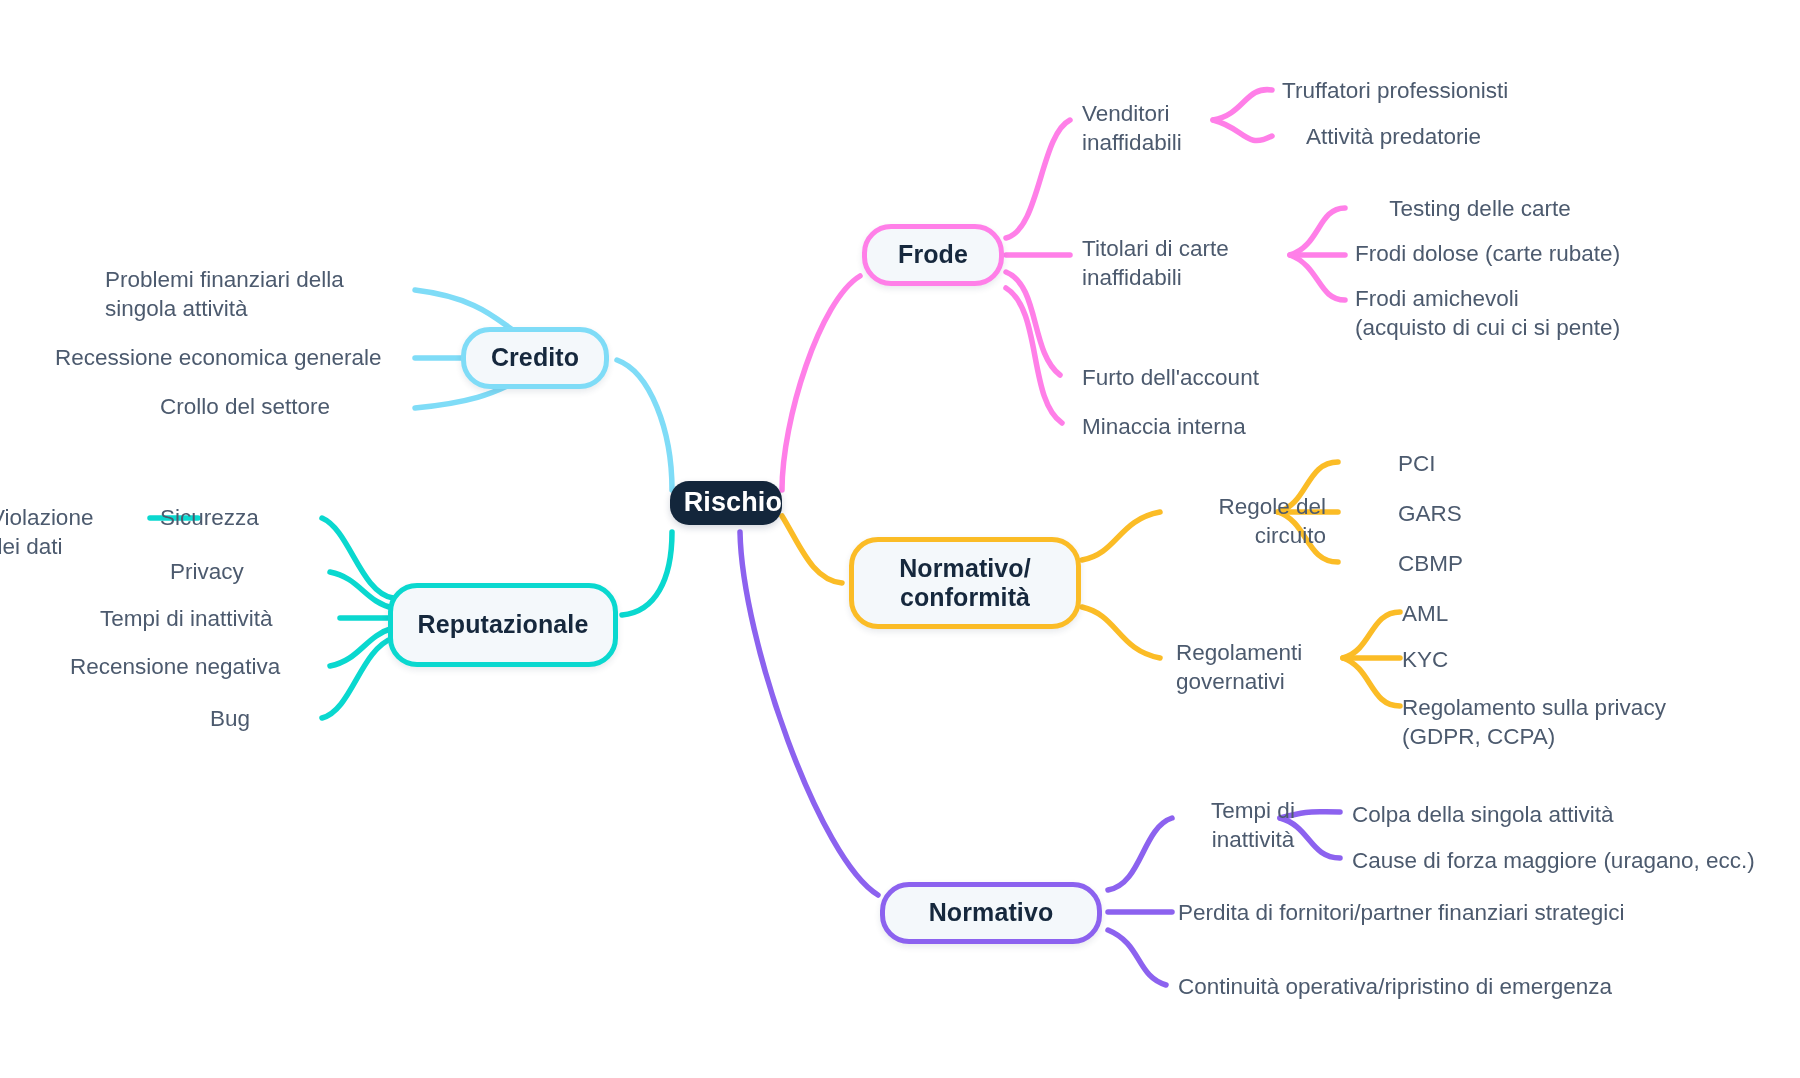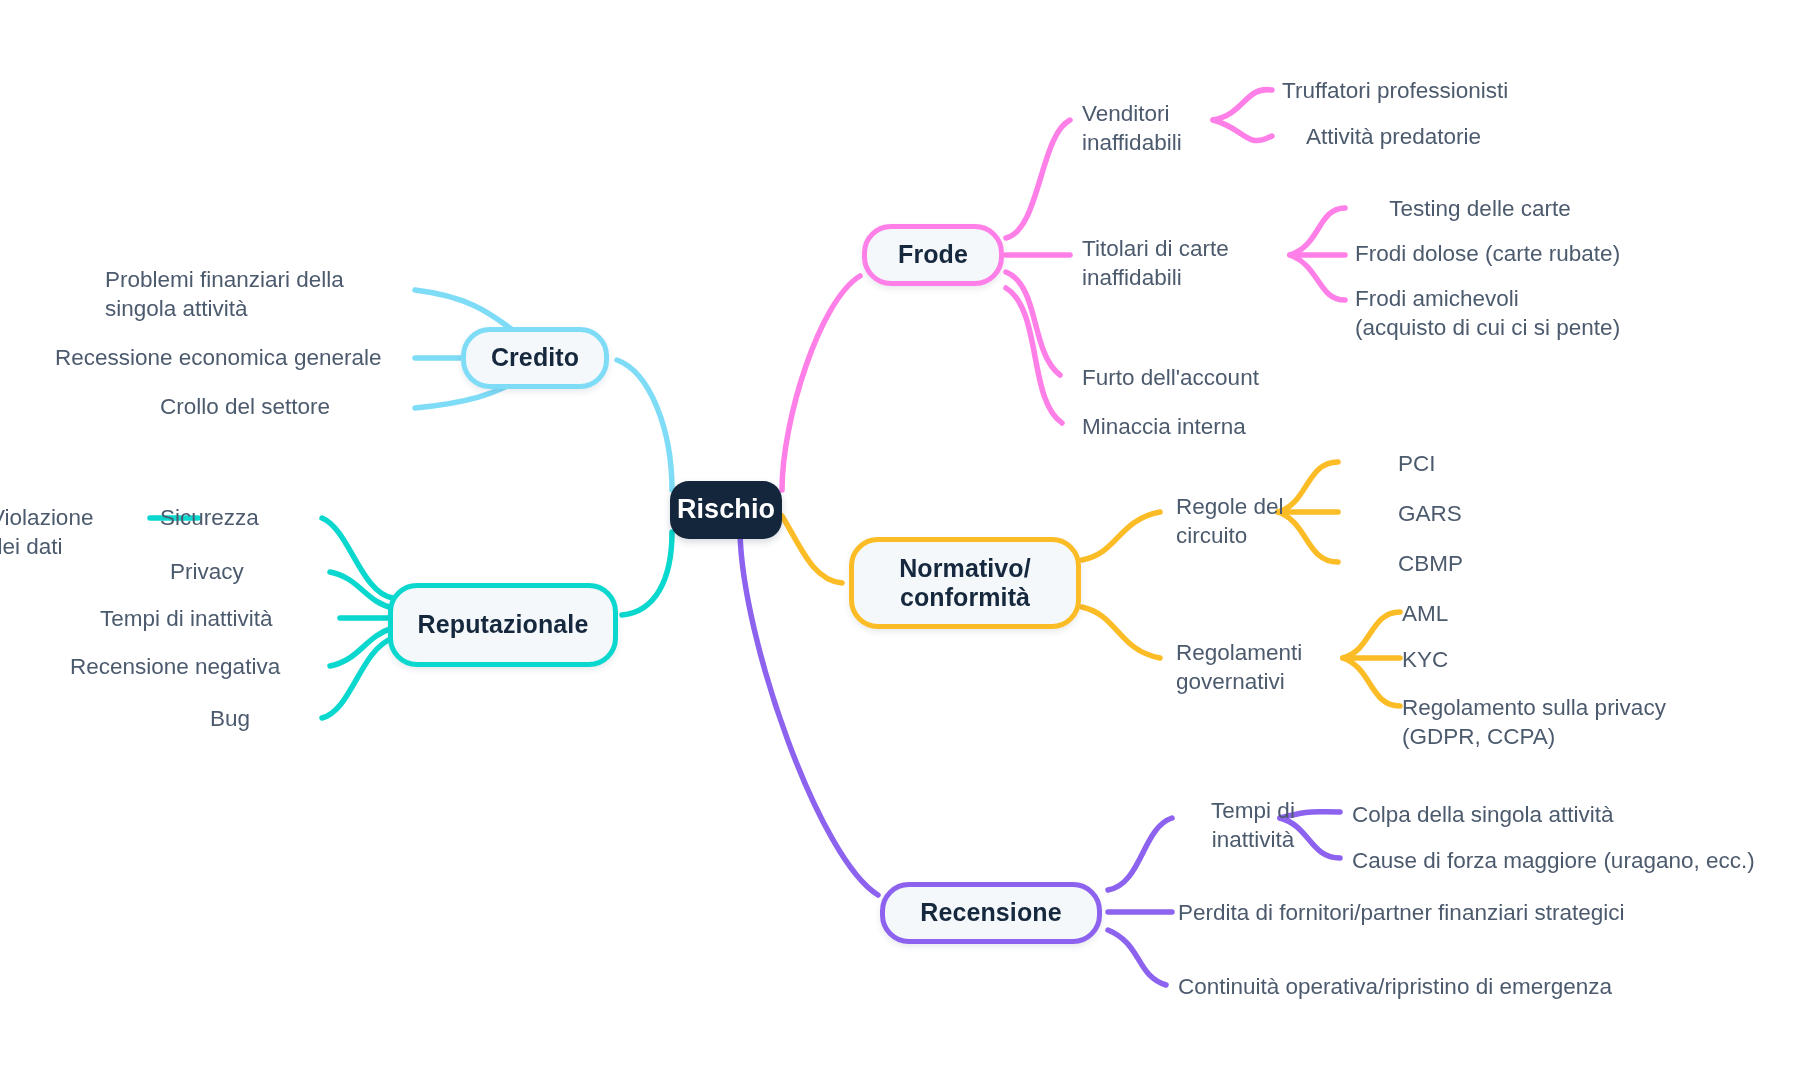--- a/index.html
+++ b/index.html
@@ -125,21 +125,21 @@
       <path d="M740,532 C742,640 820,860 878,895"></path>
       <path d="M1108,890 C1142,884 1142,828 1172,818"></path>
       <path d="M1108,912 L1172,912"></path>
       <path d="M1108,930 C1142,944 1136,976 1166,985"></path>
 
       <path d="M1280,818 C1310,810 1310,812 1340,812"></path>
       <path d="M1280,818 C1310,826 1310,858 1340,858"></path>
     </g>
   </svg>
 
-  <div class="node root-node" style="left:670px; top:481px; width:112px; height:58px;">
+  <div class="node root-node" style="left:670px; top:481px; width:112px; height:44px;justify-content:flex-end;">
     <span>Rischio</span>
   </div>
 
   <div class="node branch-node" style="left:461px; top:327px; width:148px; height:62px; border-color:#7fdcf7;">
     <span>Credito</span>
   </div>
 
   <div class="node branch-node" style="left:388px; top:583px; width:230px; height:84px; border-color:#0ad8cf;">
     <span>Reputazionale</span>
   </div>
@@ -147,21 +147,21 @@
   <div class="node branch-node" style="left:862px; top:224px; width:142px; height:62px; border-color:#ff7fe8;">
     <span>Frode</span>
   </div>
 
   <div class="node branch-node" style="left:849px; top:537px; width:232px; height:92px; border-color:#fbbc26;">
     <span>Normativo/
 conformità</span>
   </div>
 
   <div class="node branch-node" style="left:880px; top:882px; width:222px; height:62px; border-color:#8c62ef;">
-    <span>Recensione</span>
+    <span>Normativo</span>
   </div>
 
   <div class="leaf leaf-left" style="left:105px; top:265px; width:305px;">Problemi finanziari della
 singola attività</div>
   <div class="leaf leaf-left" style="left:55px; top:343px; width:355px;">Recessione economica generale</div>
   <div class="leaf leaf-left" style="left:160px; top:392px; width:250px;">Crollo del settore</div>
 
   <div class="leaf leaf-left" style="left:160px; top:503px; width:158px;">Sicurezza</div>
   <div class="leaf leaf-left" style="left:-10px; top:503px; width:155px;">Violazione
 dei dati</div>
@@ -178,21 +178,21 @@
   <div class="leaf leaf-right" style="left:1082px; top:234px; width:200px;">Titolari di carte
 inaffidabili</div>
   <div class="leaf leaf-right" style="left:1355px; top:194px; width:250px;text-align:center;">Testing delle carte</div>
   <div class="leaf leaf-right" style="left:1355px; top:239px; width:310px;">Frodi dolose (carte rubate)</div>
   <div class="leaf leaf-right" style="left:1355px; top:284px; width:330px;">Frodi amichevoli
 (acquisto di cui ci si pente)</div>
 
   <div class="leaf leaf-right" style="left:1082px; top:363px; width:240px;">Furto dell'account</div>
   <div class="leaf leaf-right" style="left:1082px; top:412px; width:230px;">Minaccia interna</div>
 
-  <div class="leaf leaf-right" style="left:1176px; top:492px; width:150px;">Regole del
+  <div class="leaf leaf-right" style="left:1176px; top:492px; width:150px;text-align:right;">Regole del
 circuito</div>
   <div class="leaf leaf-right" style="left:1398px; top:449px; width:100px;">PCI</div>
   <div class="leaf leaf-right" style="left:1398px; top:499px; width:120px;">GARS</div>
   <div class="leaf leaf-right" style="left:1398px; top:549px; width:130px;">CBMP</div>
 
   <div class="leaf leaf-right" style="left:1176px; top:638px; width:170px;">Regolamenti
 governativi</div>
   <div class="leaf leaf-right" style="left:1402px; top:599px; width:110px;">AML</div>
   <div class="leaf leaf-right" style="left:1402px; top:645px; width:110px;">KYC</div>
   <div class="leaf leaf-right" style="left:1402px; top:693px; width:330px;">Regolamento sulla privacy

